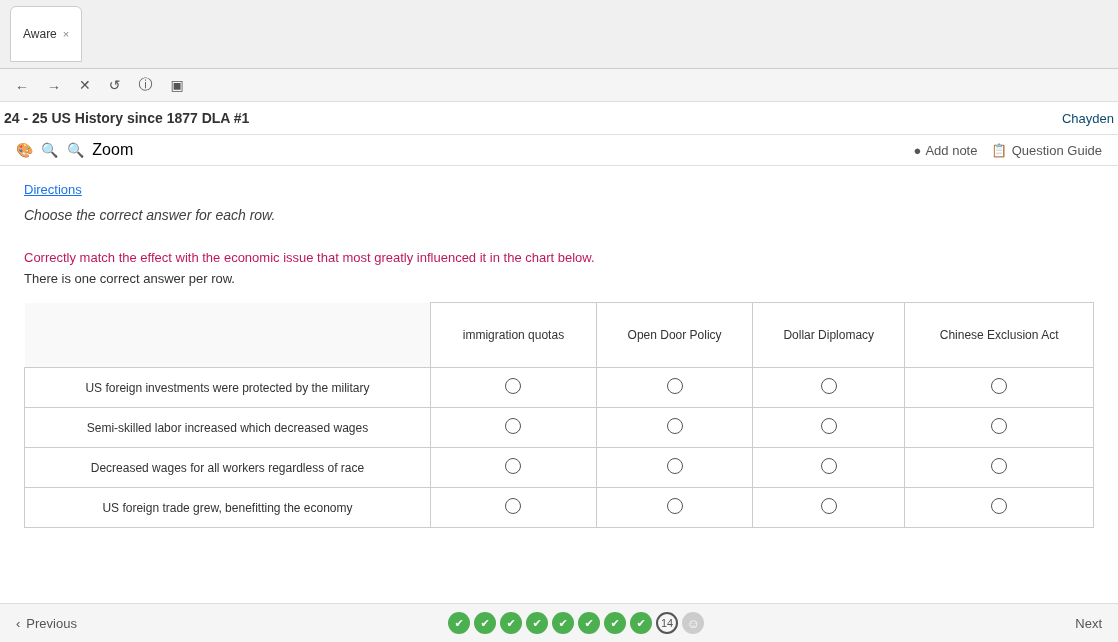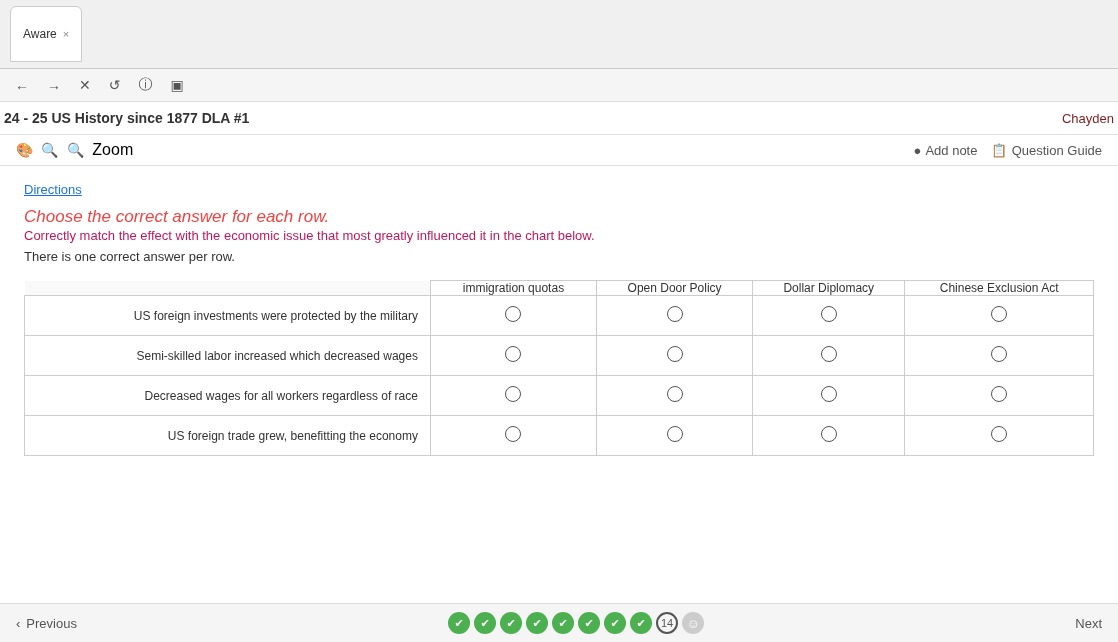--- a/index.html
+++ b/index.html
@@ -63,21 +63,21 @@
       align-items: center;
       justify-content: space-between;
     }
     .app-title {
       font-size: 14px;
       font-weight: bold;
       color: #333;
     }
     .user-name {
       font-size: 13px;
-      color: #7f1d1d;
+      color: #0c4a6e;
     }
 
     
     .toolbar {
       background: #fff;
       padding: 6px 16px;
       display: flex;
       align-items: center;
       justify-content: space-between;
       border-bottom: 1px solid #e0e0e0;
@@ -120,63 +120,63 @@
 
     .directions-link {
       color: #1a73e8;
       text-decoration: underline;
       font-size: 13px;
       cursor: pointer;
       margin-bottom: 10px;
       display: block;
     }
     .instruction-text {
-      font-size: 17px;
+      font-size: 14px;
       font-style: italic;
-      color: #ef4444;
-      margin-bottom: 1px;
+      color: #404040;
+      margin-bottom: 27px;
     }
     .description-text {
       font-size: 13px;
       color: #be185d;
       margin-bottom: 6px;
     }
     .note-text {
       font-size: 13px;
       color: #333;
       margin-bottom: 16px;
     }
 
     
     .match-table {
       border-collapse: collapse;
       width: 100%;
       font-size: 12px;
     }
     .match-table th {
-      padding: 0 12px;
+      padding: 25px 12px;
       text-align: center;
       font-weight: normal;
       font-size: 12px;
       color: #333;
       border: 1px solid #ccc;
       background: #fff;
     }
     .match-table th:first-child {
       border: none;
       background: transparent;
     }
     .match-table td {
       border: 1px solid #ccc;
       padding: 10px 12px;
       text-align: center;
       vertical-align: middle;
     }
     .match-table td:first-child {
-      text-align: right;
+      text-align: center;
       font-size: 12px;
       color: #333;
       background: #fff;
       min-width: 280px;
     }
     .radio-circle {
       width: 16px;
       height: 16px;
       border: 1.5px solid #555;
       border-radius: 50%;

